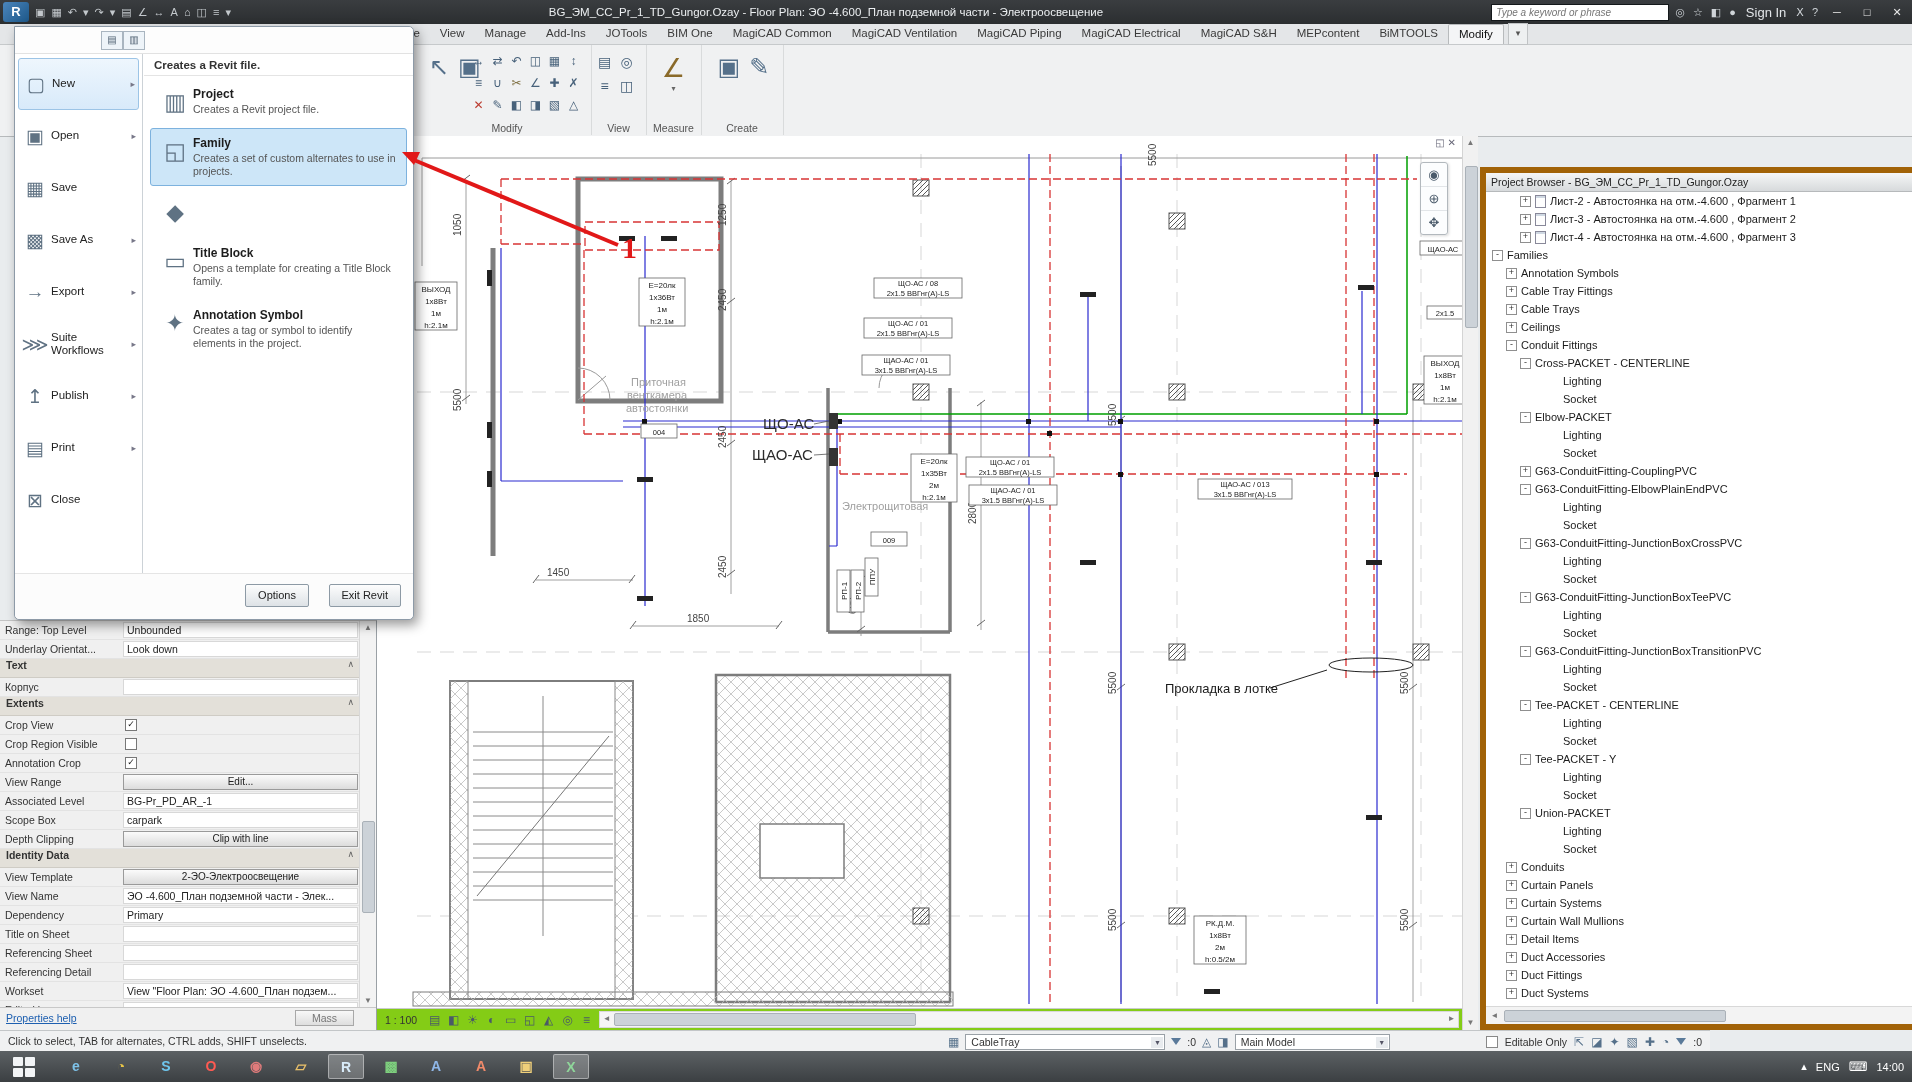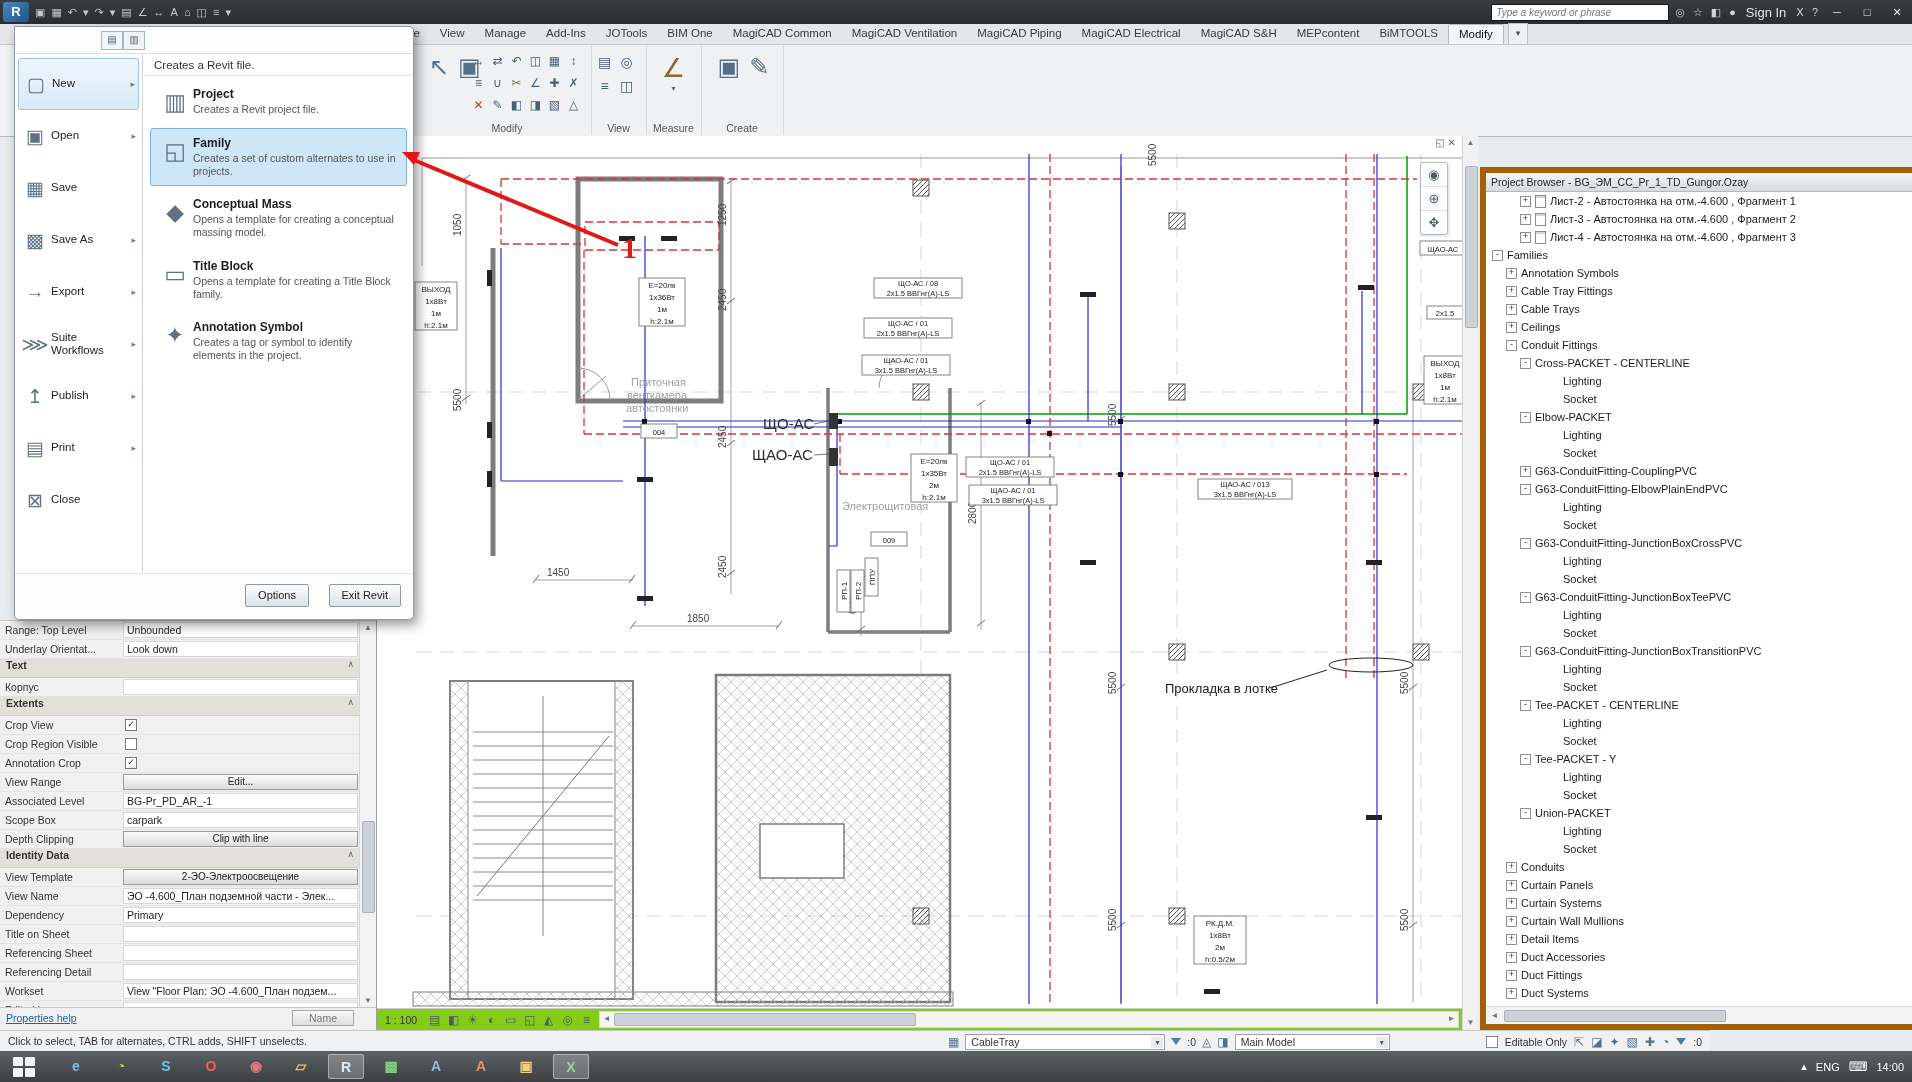--- a/index.html
+++ b/index.html
@@ -42,21 +42,21 @@
   #appmenu{position:absolute;left:14px;top:26px;width:398px;height:592px;background:#fff;border:1px solid #8d9aa7;box-shadow:4px 5px 12px rgba(0,0,0,.4);z-index:40;border-radius:0 5px 5px 5px}
   #menuheader{height:26px;border-bottom:1px solid #e2e2e2;position:relative;background:#fdfdfd;border-radius:0 5px 0 0}
   .mh-ico{position:absolute;top:4px;width:20px;height:17px;border:1px solid #a9b5c0;background:#eef4f9;text-align:center;font-size:10px;line-height:16px;color:#567}
   #mleft{position:absolute;left:0;top:27px;bottom:46px;width:128px;border-right:1px solid #ccd2d7;padding-top:4px;box-sizing:border-box}
   .mitem{position:relative;height:52px;margin:0 3px;display:flex;align-items:center;border-radius:3px;padding:0 3px;box-sizing:border-box}
   .mitem .mico{font-size:19px;width:28px;text-align:center;color:#5f7283;flex:none}
   .mitem .mlabel{font-size:11.5px;color:#222;flex:1;line-height:1.15;padding-left:2px}
   .mitem .marrow{font-size:9px;color:#778}
   .mitem.selected{background:linear-gradient(#eef6fd,#d8eafa);border:1px solid #9cc4e6}
   #mright{position:absolute;left:129px;top:27px;right:0;bottom:46px}
-  #mright-header{font-size:11.5px;font-weight:normal;color:#333;padding:5px 10px 4px;border-bottom:1px solid #e4e4e4}
+  #mright-header{font-size:11.5px;font-weight:bold;color:#333;padding:5px 10px 4px;border-bottom:1px solid #e4e4e4}
   .ritem{display:flex;align-items:flex-start;padding:7px 6px;margin:3px 6px;border-radius:3px;border:1px solid transparent}
   .ritem .rico{font-size:23px;width:36px;color:#5f7283;text-align:center;flex:none;line-height:30px}
   .rtitle{font-size:12px;font-weight:bold;color:#1d1d1d;margin-bottom:2px}
   .rdesc{font-size:10.5px;color:#555;line-height:1.25;width:204px}
   .ritem.hl{background:#cde6f8;border:1px solid #7db2de}
   #menubottom{position:absolute;bottom:0;left:0;right:0;height:45px;border-top:1px solid #e5e5e5;background:#fcfcfc;border-radius:0 0 5px 5px}
   .mbtn{position:absolute;bottom:12px;height:21px;font-size:11px;padding:0 12px;background:linear-gradient(#fdfdfd,#dde2e6);border:1px solid #8d9aa5;border-radius:2px;line-height:20px;color:#222}
   #btn-options{right:104px}
   #btn-exit{right:12px}
 
@@ -143,20 +143,21 @@
         <span class="qat" data-name="qat-redo-dropdown-icon">▾</span>
         <span class="qat" data-name="qat-print-icon">▤</span>
         <span class="qat" data-name="qat-measure-icon">∠</span>
         <span class="qat" data-name="qat-aligned-dimension-icon">↔</span>
         <span class="qat" data-name="qat-text-icon">A</span>
         <span class="qat" data-name="qat-3d-view-icon">⌂</span>
         <span class="qat" data-name="qat-section-icon">◫</span>
         <span class="qat" data-name="qat-thin-lines-icon">≡</span>
         <span class="qat" data-name="qat-customize-qat-icon">▾</span>
       </div>
+    <div id="tb-title" data-name="window-title">BG_ЭМ_CC_Pr_1_TD_Gungor.Ozay - Floor Plan: ЭО -4.600_План подземной части - Электроосвещение</div>
     <div id="tb-right" data-name="titlebar-right">
       <input id="searchbox" data-name="help-search-input" placeholder="Type a keyword or phrase" style="">
       <span class="tbico" data-name="search-binoculars-icon">◎</span>
       <span class="tbico" data-name="favorites-star-icon">☆</span>
       <span class="tbico" data-name="communication-center-icon">◧</span>
       <span class="tbico" data-name="user-icon">●</span>
       <span id="signin" data-name="sign-in-button">Sign In</span>
       <span class="tbico" data-name="exchange-apps-icon">Ⅹ</span>
       <span class="tbico" data-name="help-icon">?</span>
       <span class="winbtn" data-name="minimize-button">─</span>
@@ -320,21 +321,21 @@
           <div class="pval" data-name="property-value"></div>
         </div>
       </div>
     <div class="vsb" id="propscroll" data-name="properties-scrollbar" style="top:0;bottom:22px">
       <div class="sbarrow" data-name="scroll-up-icon">▲</div>
       <div class="sbthumb" data-name="scroll-thumb" style="top:200px;height:90px"></div>
       <div class="sbarrow" data-name="scroll-down-icon" style="position:absolute;bottom:0;left:0;right:0">▼</div>
     </div>
     <div id="prophelp" data-name="properties-footer">
       <span id="helplink" data-name="properties-help-link">Properties help</span>
-      <span id="applybtn" data-name="apply-button">Name</span>
+      <span id="applybtn" data-name="apply-button">Mass</span>
     </div>
   </div>
 
   <div id="canvas" data-name="drawing-area">
     <svg id="plansvg" width="1085" height="872" viewBox="0 0 1085 872" data-name="floor-plan">
       <defs>
         <pattern id="xh" width="12" height="12" patternUnits="userSpaceOnUse">
           <path d="M0,12 L12,0 M0,0 L12,12" stroke="#bdbdbd" stroke-width="0.8" fill="none"></path>
         </pattern>
         <pattern id="colh" width="5" height="5" patternUnits="userSpaceOnUse">
@@ -937,24 +938,20 @@
           </div>
           <div class="ritem hl" data-name="flyout-item-family">
             <span class="rico" data-name="family-file-icon">◱</span>
             <div data-name="flyout-item-text">
               <div class="rtitle" data-name="flyout-item-title">Family</div>
               <div class="rdesc" data-name="flyout-item-description">Creates a set of custom alternates to use in projects.</div>
             </div>
           </div>
           <div class="ritem" data-name="flyout-item-conceptual-mass">
             <span class="rico" data-name="conceptual-mass-icon">◆</span>
-            <div data-name="flyout-item-text">
-              <div class="rtitle" data-name="flyout-item-title">Conceptual Mass</div>
-              <div class="rdesc" data-name="flyout-item-description">Opens a template for creating a conceptual massing model.</div>
-            </div>
           </div>
           <div class="ritem" data-name="flyout-item-title-block">
             <span class="rico" data-name="title-block-icon">▭</span>
             <div data-name="flyout-item-text">
               <div class="rtitle" data-name="flyout-item-title">Title Block</div>
               <div class="rdesc" data-name="flyout-item-description">Opens a template for creating a Title Block family.</div>
             </div>
           </div>
           <div class="ritem" data-name="flyout-item-annotation-symbol">
             <span class="rico" data-name="annotation-symbol-icon">✦</span>

